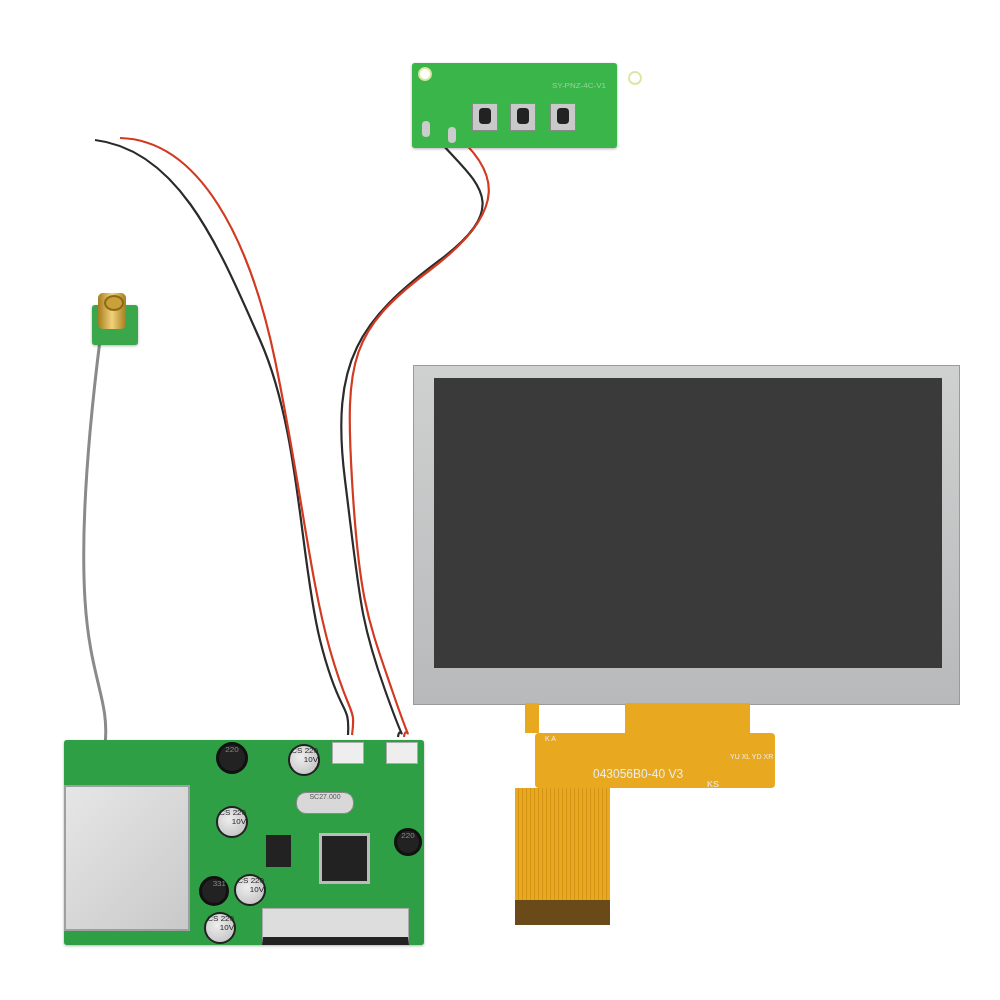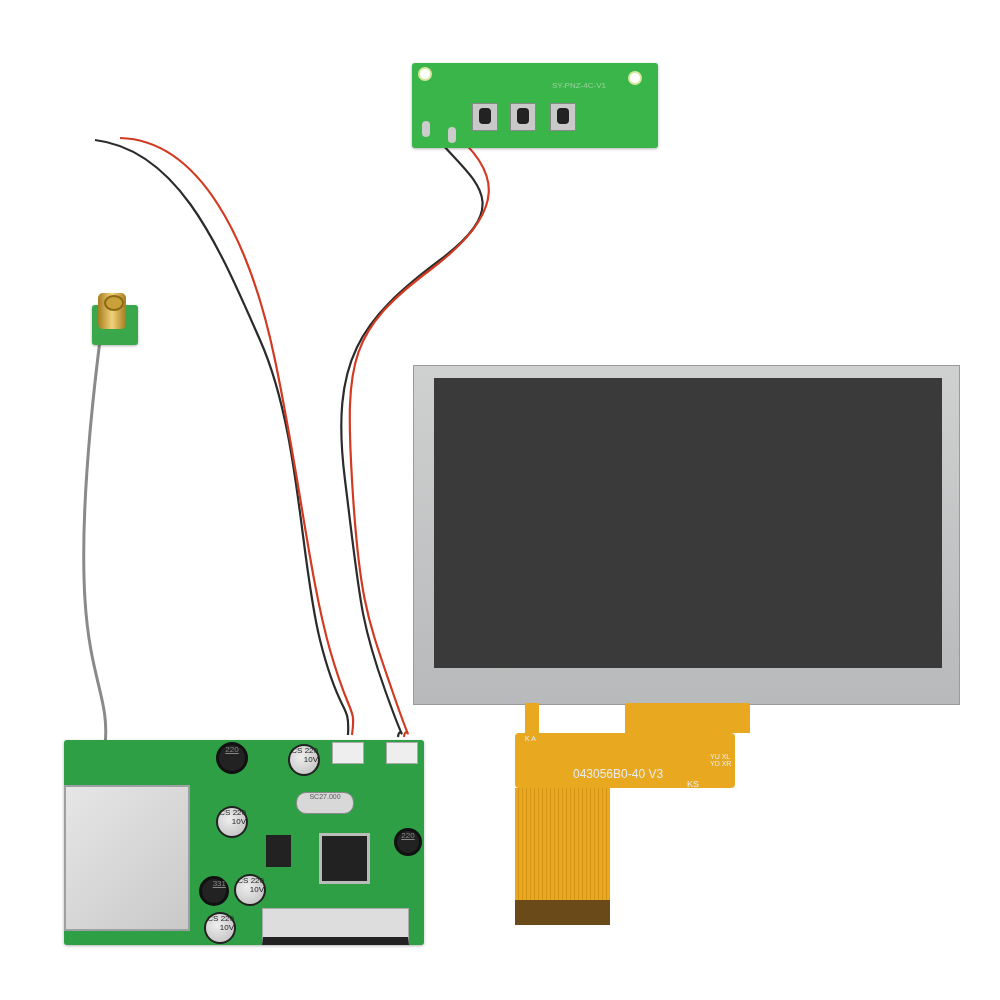--- a/index.html
+++ b/index.html
@@ -10,40 +10,40 @@
   .btnpcb{background:#39b54a;}
   .hole{background:#fff;border-radius:50%;border:2px solid #d9e8a0;}
   .tact{background:#c9c9c9;border:1px solid #888;}
   .tact .cap{position:absolute;left:6px;top:4px;width:12px;height:16px;background:#222;border-radius:4px;}
   .lcd-frame{background:linear-gradient(180deg,#cfd0d0,#b8b9ba);border:1px solid #9a9a9a;}
   .lcd-screen{background:#3a3a3a;}
   .fpc{background:#e8a920;}
   .fpc-dark{background:#b7791a;}
   .shield{background:linear-gradient(135deg,#e6e6e6,#c9c9c9);border:2px solid #9da0a0;}
   .cap-elec{border-radius:50%;background:radial-gradient(circle at 40% 40%,#eee,#bbb);border:2px solid #222;font-size:8px;color:#222;text-align:right;line-height:9px;}
-  .ind{border-radius:50%;background:#222;border:3px solid #111;color:#888;font-size:8px;text-align:center;text-decoration:underline;}
+  .ind{border-radius:50%;background:#222;border:3px solid #111;color:#888;font-size:8px;text-align:center;}
   .ic{background:#222;}
   .conn{background:#eee;border:1px solid #aaa;}
   .label{font-size:10px;color:#cfd7e0;}
 </style>
 </head>
 <body>
 
 <svg width="1000" height="1000">
 
   <path d="M95 140 C 180 150, 220 250, 260 340 S 300 560, 320 640 S 350 700, 348 735" stroke="#2b2b2b" stroke-width="2.2" fill="none"></path>
   <path d="M120 138 C 200 140, 250 240, 275 360 S 310 580, 330 650 S 356 705, 352 735" stroke="#d23a22" stroke-width="2.2" fill="none"></path>
 
   <path d="M430 130 C 470 180, 520 200, 440 260 S 330 360, 345 480 S 360 620, 385 690 S 400 720, 398 737" stroke="#2b2b2b" stroke-width="2.2" fill="none"></path>
   <path d="M450 130 C 500 170, 510 210, 430 270 S 345 360, 352 480 S 368 620, 392 690 S 406 720, 404 737" stroke="#d23a22" stroke-width="2.2" fill="none"></path>
 
   <path d="M100 340 C 90 420, 80 520, 85 600 S 110 700, 105 745" stroke="#8a8a8a" stroke-width="3" fill="none"></path>
 </svg>
 
-<div class="abs pcb btnpcb" style="left:412px;top:63px;width:246px;height:85px;">
+<div class="abs pcb btnpcb" style="left:412px;top:63px;width:205px;height:85px;">
   <div class="abs hole" style="left:6px;top:4px;width:10px;height:10px;"></div>
   <div class="abs hole" style="left:216px;top:8px;width:10px;height:10px;"></div>
   <div class="abs label" style="left:140px;top:18px;color:#9bd19b;font-size:8px;">SY-PNZ-4C-V1</div>
   <div class="abs tact" style="left:60px;top:40px;width:24px;height:26px;">
       <div class="cap"></div>
     </div>
   <div class="abs tact" style="left:98px;top:40px;width:24px;height:26px;">
       <div class="cap"></div>
     </div>
   <div class="abs tact" style="left:138px;top:40px;width:24px;height:26px;">
@@ -57,21 +57,21 @@
   <div class="abs" style="left:6px;top:-12px;width:28px;height:36px;background:linear-gradient(90deg,#a67c1e,#f1d27a,#a67c1e);border-radius:5px;"></div>
   <div class="abs" style="left:12px;top:-10px;width:16px;height:12px;background:#c9a03a;border-radius:50%;border:2px solid #8a6a15;"></div>
 </div>
 
 <div class="abs lcd-frame" style="left:413px;top:365px;width:545px;height:338px;">
   <div class="abs lcd-screen" style="left:20px;top:12px;width:508px;height:290px;"></div>
 </div>
 
 <div class="abs fpc" style="left:625px;top:703px;width:125px;height:30px;"></div>
 <div class="abs fpc" style="left:525px;top:703px;width:14px;height:30px;"></div>
-<div class="abs fpc" style="left:515px;top:733px;width:220px;height:55px;border-radius:4px;">
+<div class="abs fpc" style="left:535px;top:733px;width:240px;height:55px;border-radius:4px;">
   <div class="abs" style="left:58px;top:34px;font-size:12px;color:#e8ecf0;">043056B0-40 V3</div>
   <div class="abs" style="left:172px;top:46px;font-size:9px;color:#e8ecf0;">KS</div>
   <div class="abs" style="left:195px;top:20px;font-size:7px;color:#e8ecf0;">YU XL YD XR</div>
   <div class="abs" style="left:10px;top:2px;font-size:7px;color:#e8ecf0;">K A</div>
 </div>
 <div class="abs fpc" style="left:515px;top:788px;width:95px;height:112px;background:repeating-linear-gradient(90deg,#e8a920 0 3px,#d69416 3px 4px);"></div>
 <div class="abs fpc-dark" style="left:515px;top:900px;width:95px;height:25px;background:#6b4a1a;"></div>
 
 <div class="abs pcb" style="left:64px;top:740px;width:360px;height:205px;background:#2e9f44;">
   <div class="abs shield" style="left:0px;top:45px;width:122px;height:142px;"></div>

